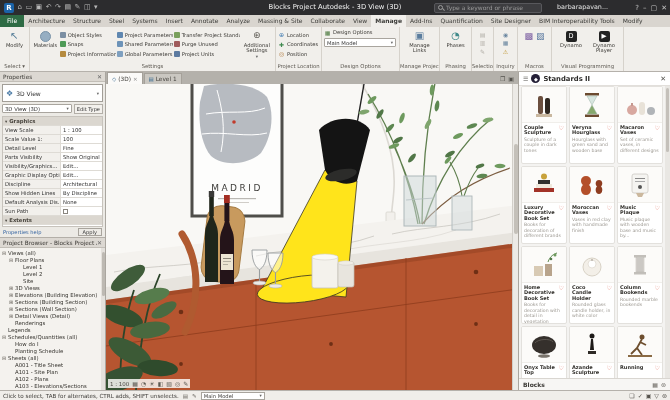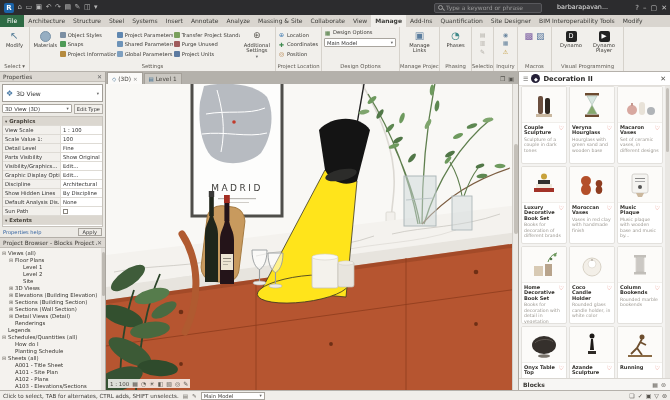--- a/index.html
+++ b/index.html
@@ -117,20 +117,21 @@
     <div id="revit-logo">R</div>
     <span class="qat-ic">⌂</span>
     <span class="qat-ic">▭</span>
     <span class="qat-ic">▣</span>
     <span class="qat-ic">↶</span>
     <span class="qat-ic">↷</span>
     <span class="qat-ic">▤</span>
     <span class="qat-ic">✎</span>
     <span class="qat-ic">◫</span>
     <span class="qat-ic">▾</span>
+    <div id="tb-title">Blocks Project Autodesk - 3D View (3D)</div>
     <div id="tb-search">
       <span class="mag"></span>
       <input placeholder="Type a keyword or phrase" style="">
     </div>
     <div id="tb-user">barbarapavan...</div>
     <div id="tb-right">
       <span>?</span>
       <span>–</span>
       <span>▢</span>
       <span>✕</span>
@@ -645,21 +646,21 @@
       <div id="vscroll">
           <div class="th"></div>
         </div>
     </div>
   </div>
 
   <div id="blocks">
     <div id="bhdr">
       <span id="bburger">☰</span>
       <span id="blogo">◆</span>
-      <span id="btitle">Decoration II</span>
+      <span id="btitle">Standards II</span>
       <span class="x">✕</span>
     </div>
     <div id="bgrid">
       <div class="card">
         <div class="cimg">
             <svg width="40" height="30" viewBox="0 0 40 30">
               <rect x="14" y="6" width="5" height="18" rx="2" fill="#6b4f3f"></rect>
               <rect x="21" y="8" width="5" height="16" rx="2" fill="#2e2620"></rect>
               <rect x="12" y="24" width="16" height="3" fill="#c9b79f"></rect>
             </svg>

